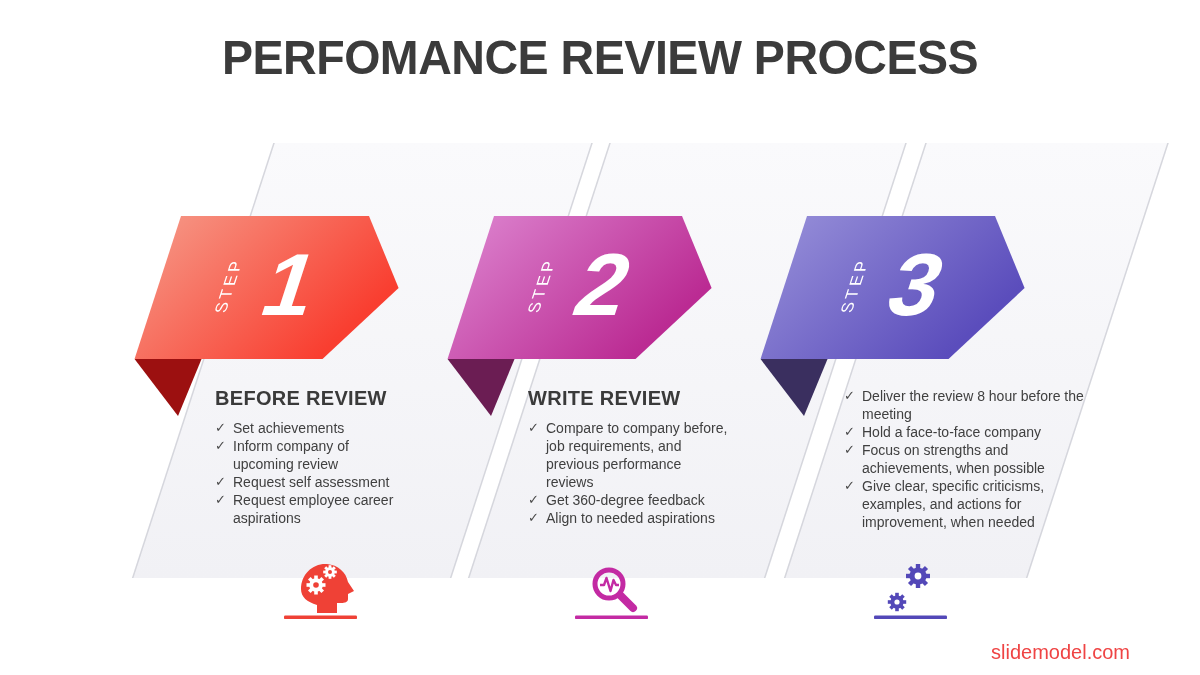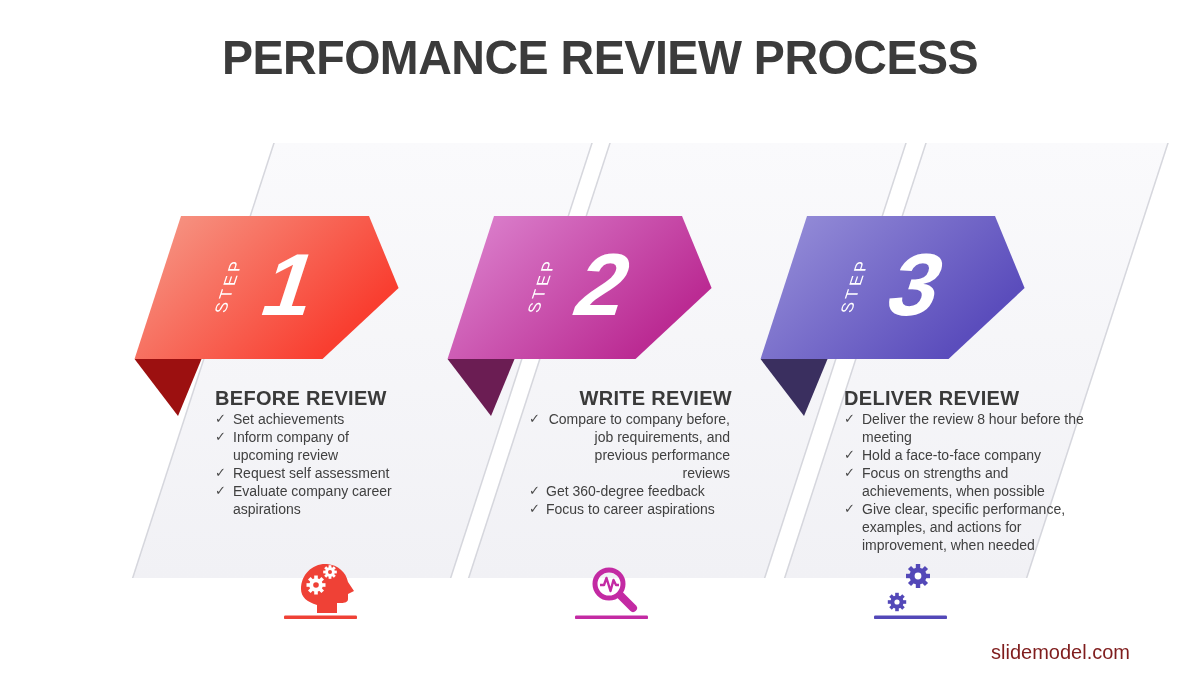--- a/index.html
+++ b/index.html
@@ -17,35 +17,35 @@
   .step-label{
     fill:#ffffff;font-size:16.5px;letter-spacing:3px;font-weight:400;
     font-family:"Liberation Sans","DejaVu Sans",sans-serif;
   }
   .step-number{
     fill:#ffffff;font-size:88px;font-weight:700;
     font-family:"Liberation Sans","DejaVu Sans",sans-serif;
   }
   .step-text{position:absolute;}
   .step-text h2{
-    margin:0 0 0 0;font-size:20px;font-weight:700;color:#3a3a3a;
+    margin:0 0 9px 0;font-size:20px;font-weight:700;color:#3a3a3a;
     letter-spacing:0.3px;white-space:nowrap;
   }
   .step-text ul{list-style:none;margin:0;padding:0;}
   .step-text li{
     display:flex;align-items:flex-start;gap:6px;
     font-size:14px;line-height:18px;color:#404040;
   }
   .check{flex:none;width:12px;font-size:13px;color:#4a4a4a;}
   .watermark{
-    position:absolute;right:70px;bottom:11px;font-size:20px;color:#7f1d1d;
+    position:absolute;right:70px;bottom:11px;font-size:20px;color:#ef4444;
   }
   #s1-text{left:215px;top:387px;width:212px;}
   #s1-text li{max-width:194px;}
-  #s2-text{left:528px;top:387px;width:204px;text-align:right;}
+  #s2-text{left:528px;top:387px;width:204px;}
   #s2-text li{max-width:202px;}
   #s3-text{left:844px;top:387px;width:254px;}
   #s3-text li{max-width:252px;}
 </style>
 </head>
 <body>
 
 <div class="slide">
 
   <svg class="bg-svg" width="1200" height="675" viewBox="0 0 1200 675">
@@ -166,60 +166,59 @@
       <li>
           <span class="check">✓</span>
           <span>Inform company of upcoming review</span>
         </li>
       <li>
           <span class="check">✓</span>
           <span>Request self assessment</span>
         </li>
       <li>
           <span class="check">✓</span>
-          <span>Evaluate company career aspirations</span>
+          <span>Request employee career aspirations</span>
         </li>
     </ul>
   </section>
 
   <section class="step-text" id="s2-text">
     <h2>WRITE REVIEW</h2>
     <ul>
       <li>
           <span class="check">✓</span>
           <span>Compare to company before, job requirements, and previous performance reviews</span>
         </li>
       <li>
           <span class="check">✓</span>
           <span>Get 360-degree feedback</span>
         </li>
       <li>
           <span class="check">✓</span>
-          <span>Focus to career aspirations</span>
+          <span>Align to needed aspirations</span>
         </li>
     </ul>
   </section>
 
   <section class="step-text" id="s3-text">
-    <h2>DELIVER REVIEW</h2>
     <ul>
       <li>
           <span class="check">✓</span>
           <span>Deliver the review 8 hour before the meeting</span>
         </li>
       <li>
           <span class="check">✓</span>
           <span>Hold a face-to-face company</span>
         </li>
       <li>
           <span class="check">✓</span>
           <span>Focus on strengths and achievements, when possible</span>
         </li>
       <li>
           <span class="check">✓</span>
-          <span>Give clear, specific performance, examples, and actions for improvement, when needed</span>
+          <span>Give clear, specific criticisms, examples, and actions for improvement, when needed</span>
         </li>
     </ul>
   </section>
 
   <div class="watermark">slidemodel.com</div>
 
 </div>
 
 </body></html>

